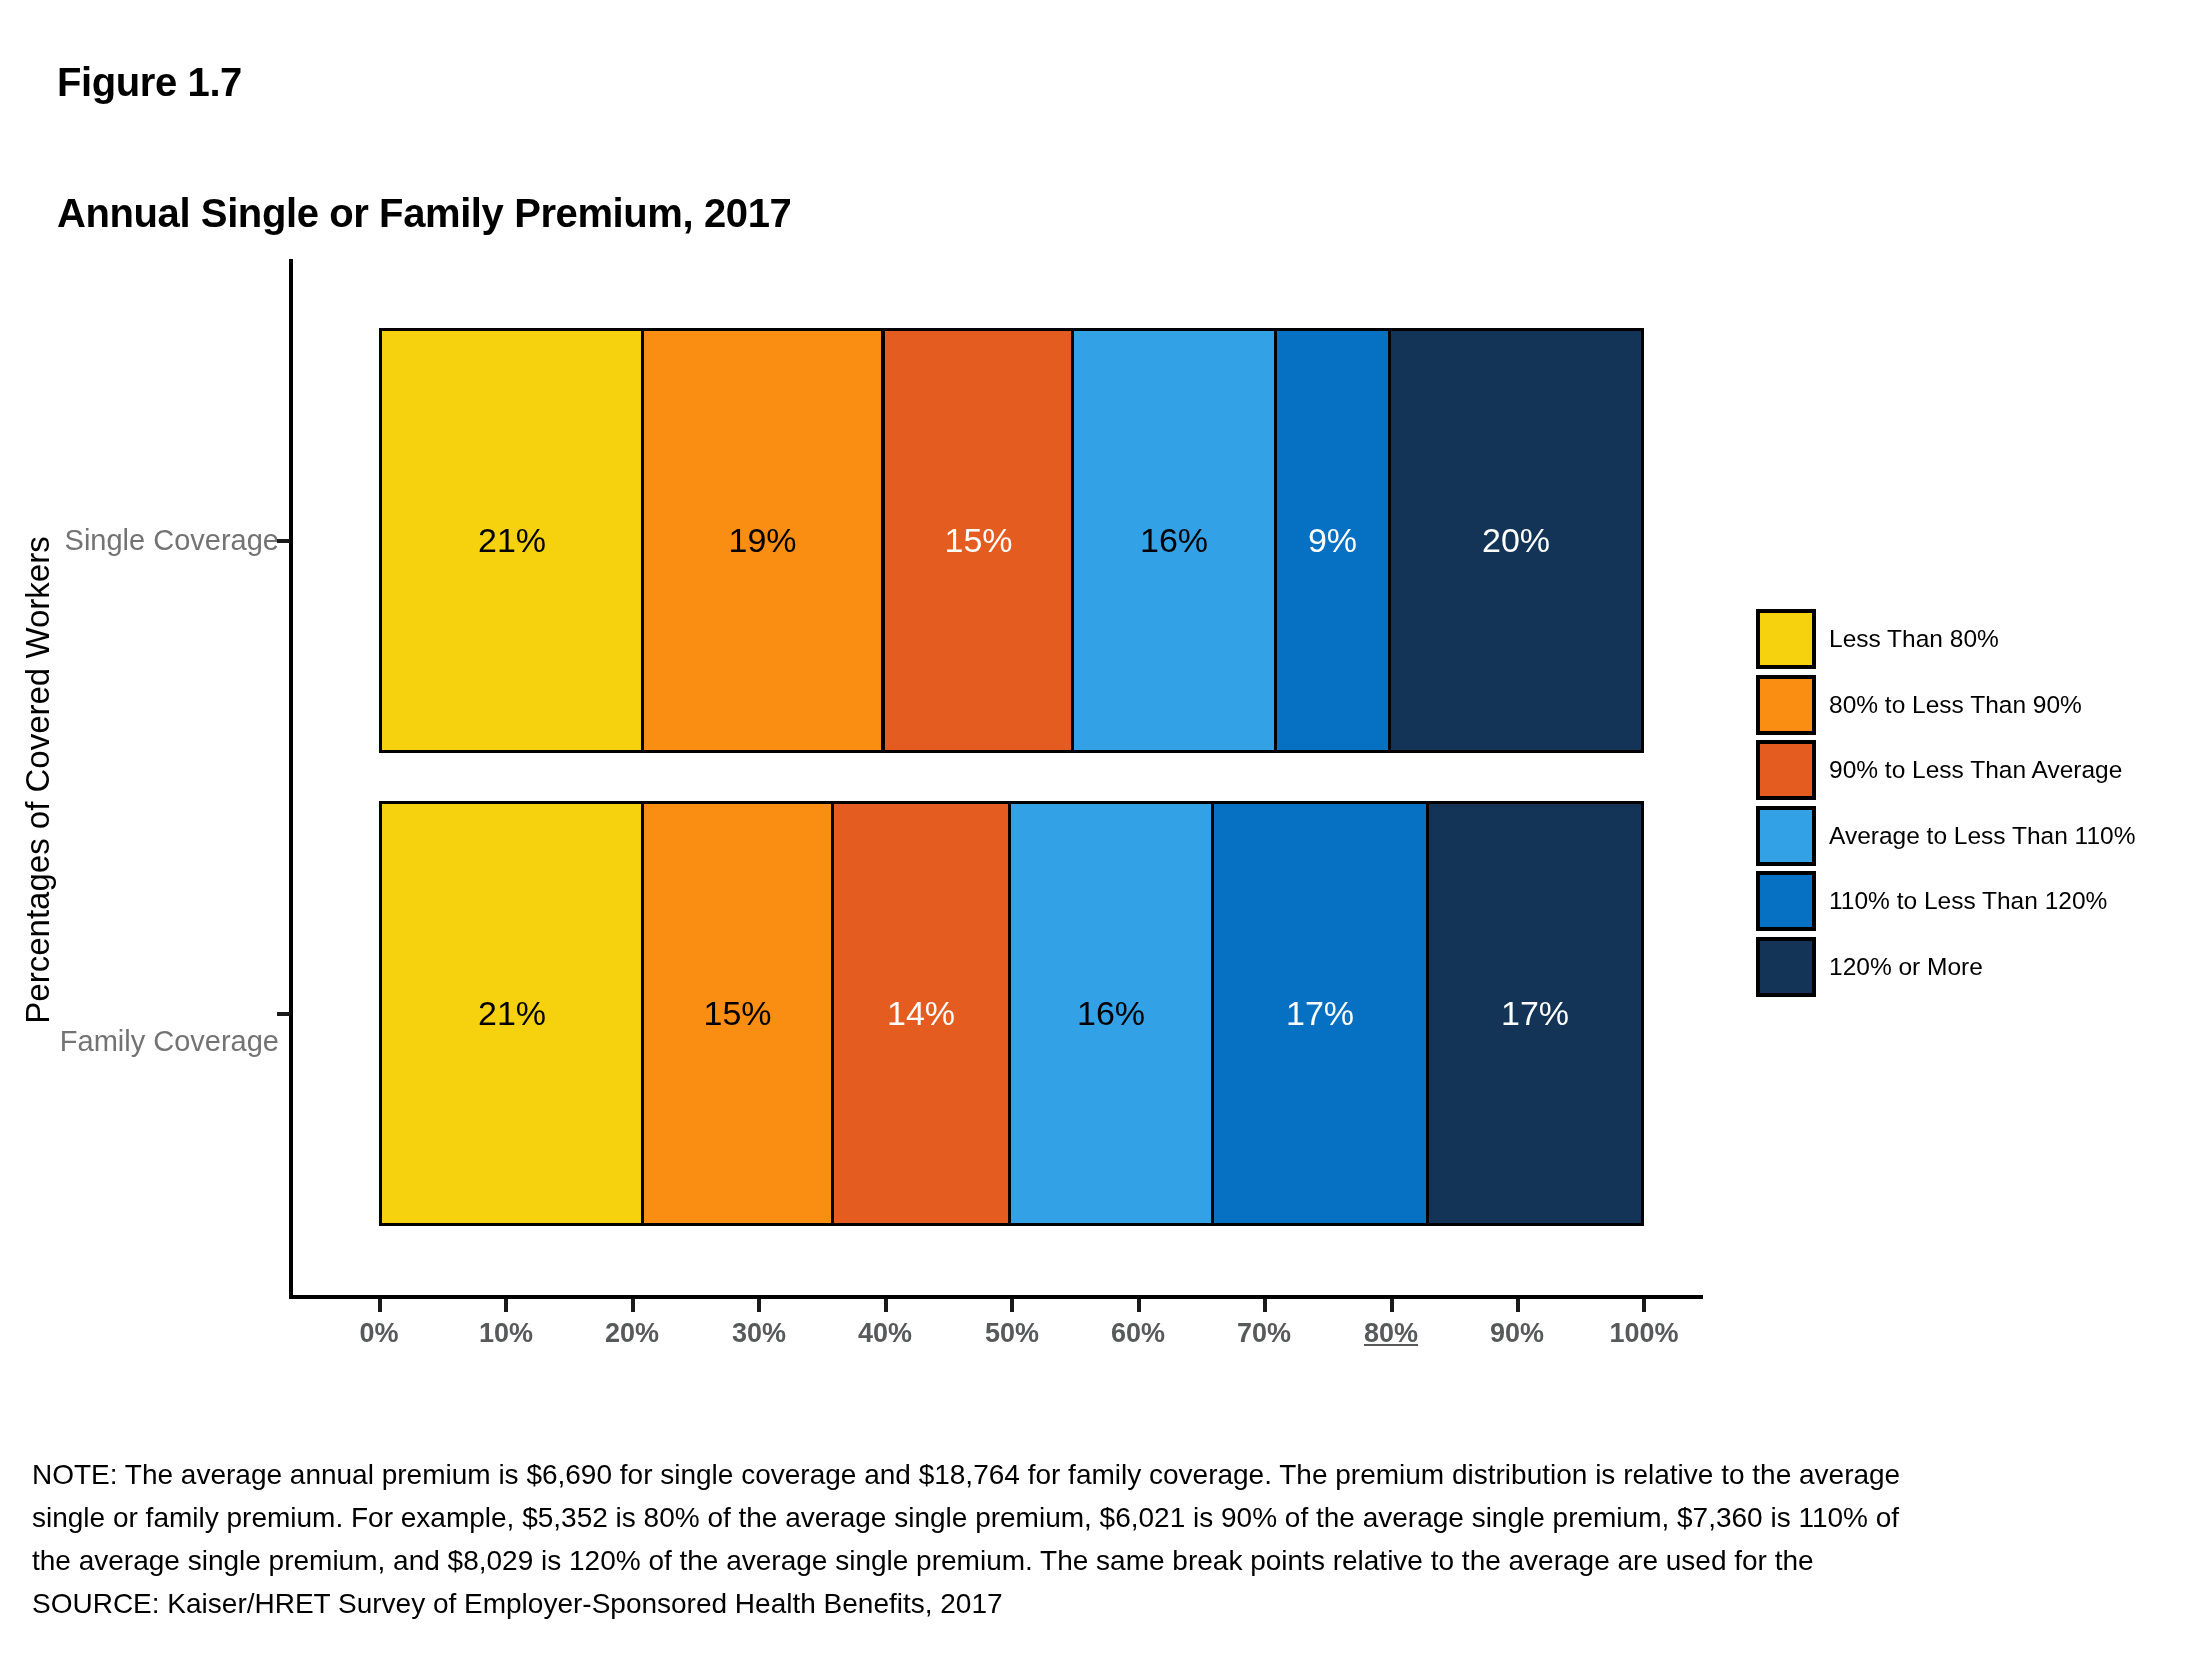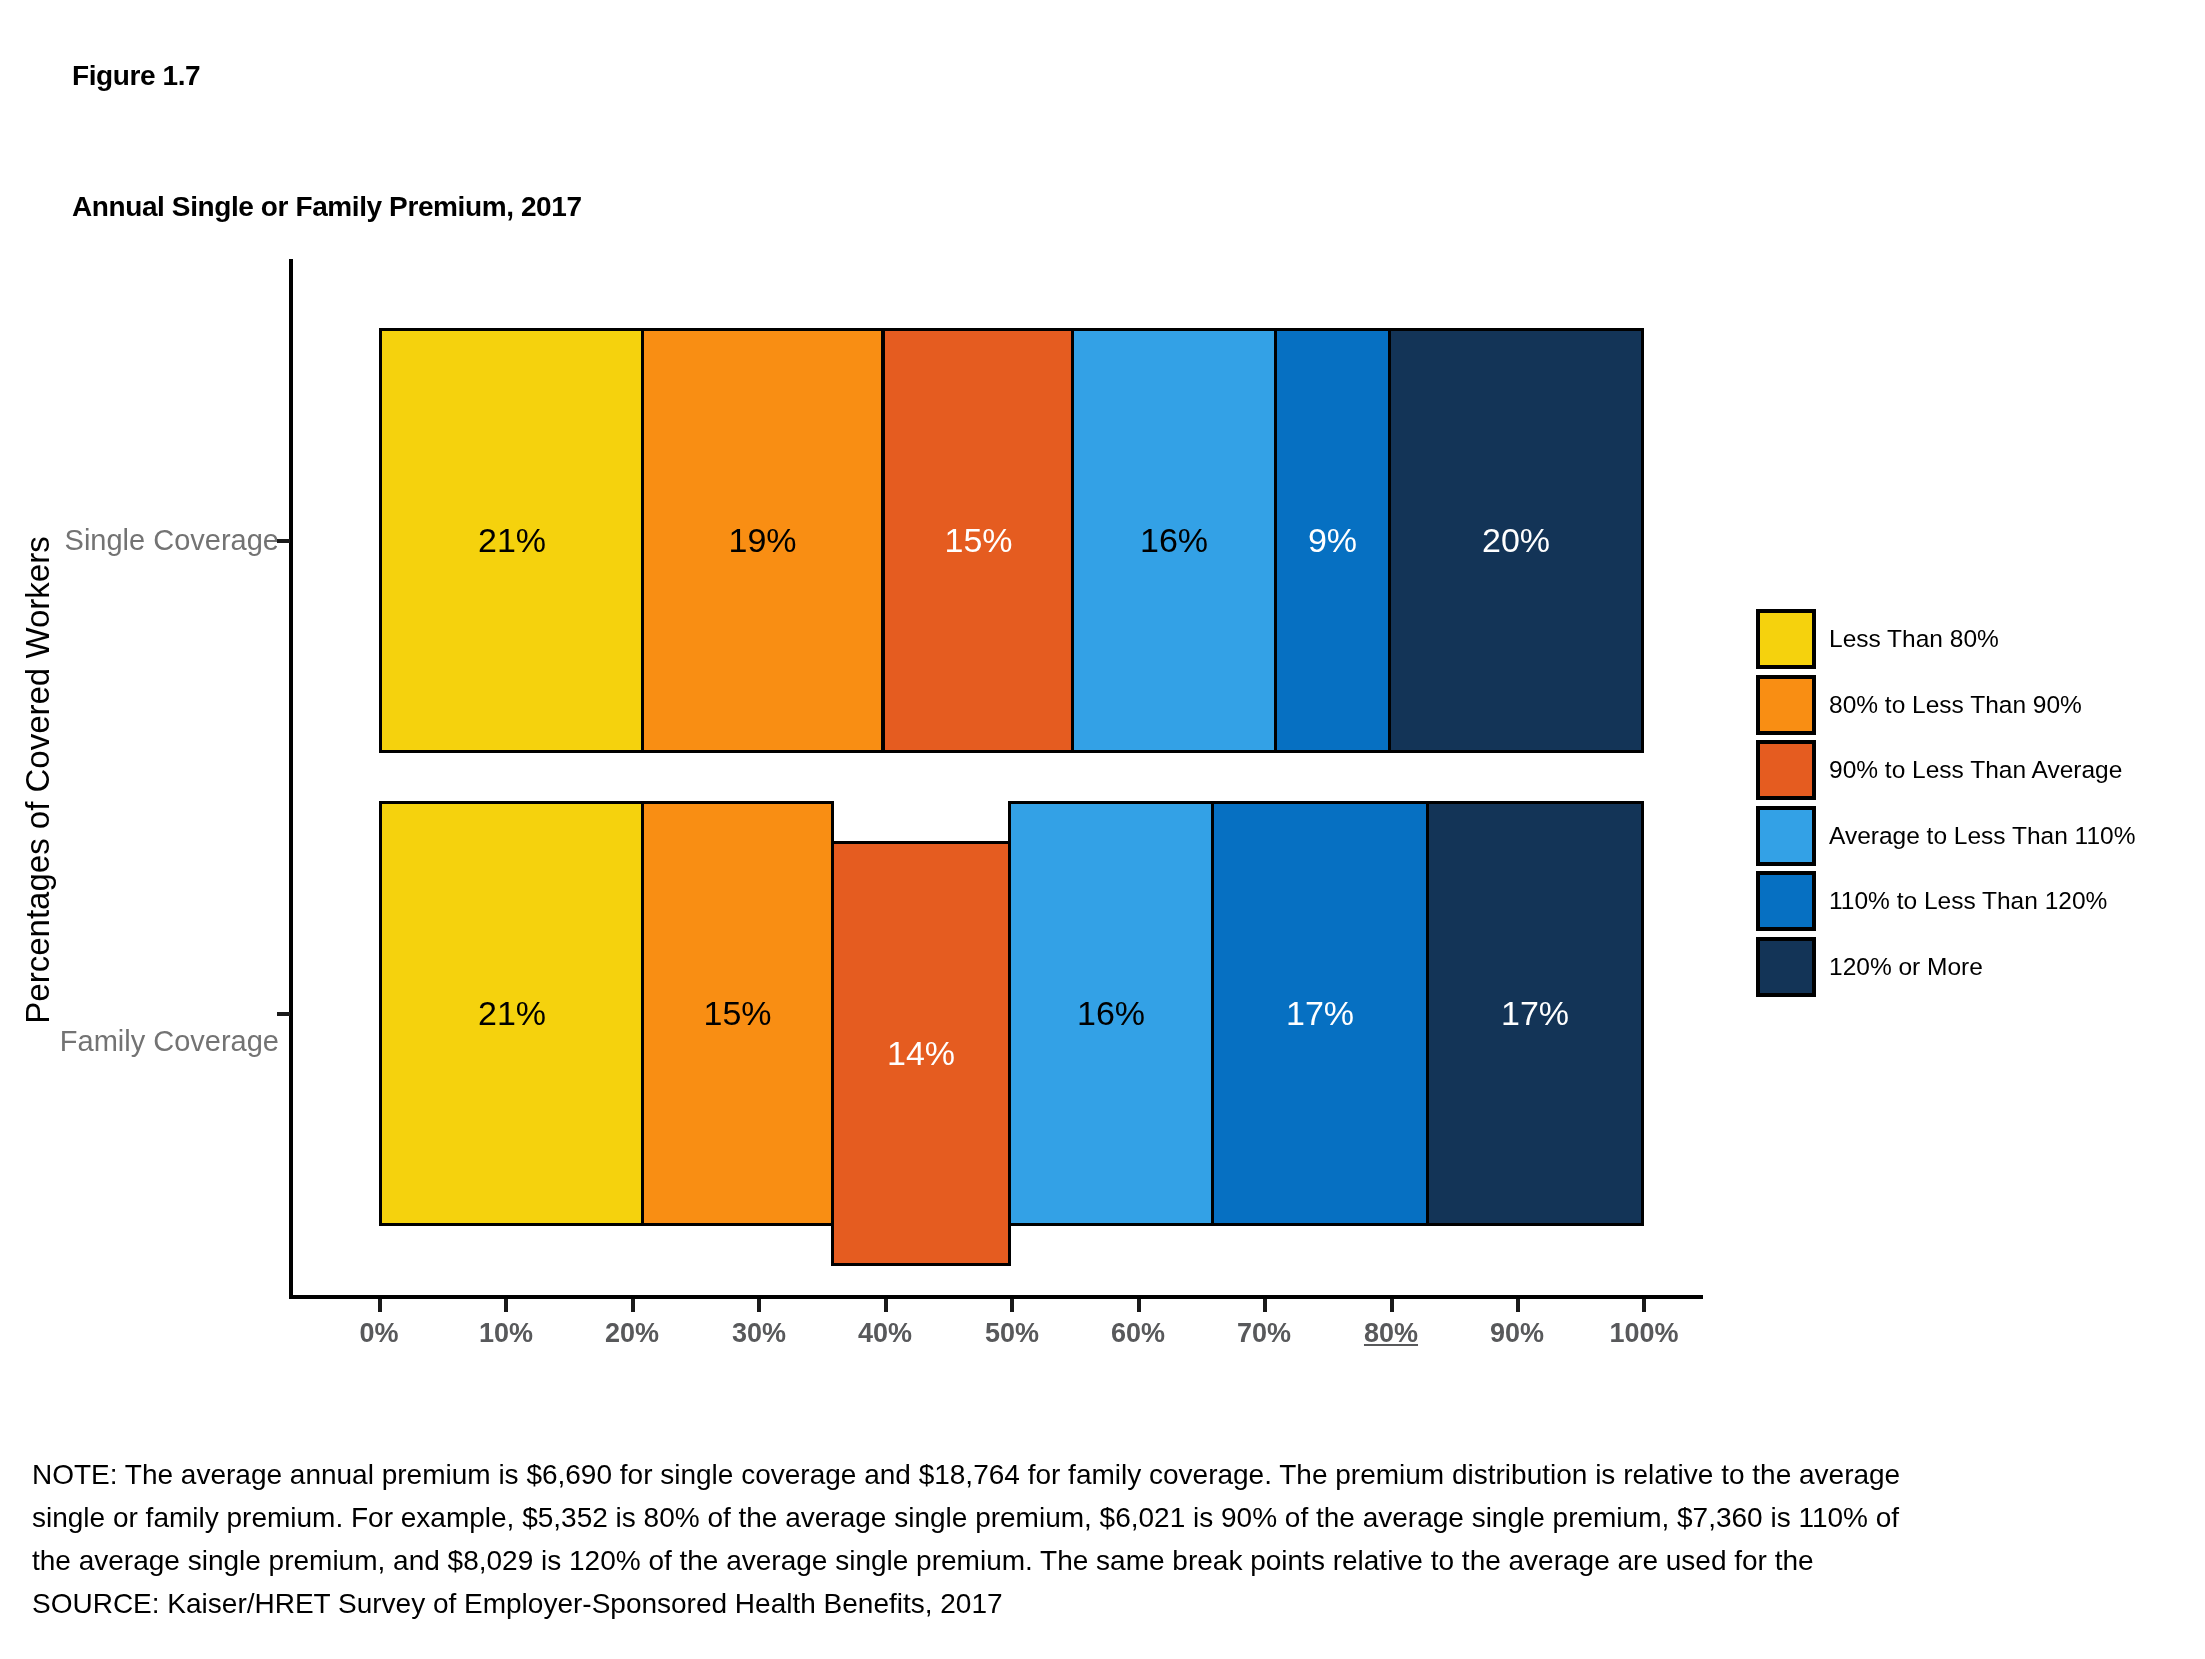--- a/index.html
+++ b/index.html
@@ -1,21 +1,21 @@
 <!DOCTYPE html>
 <html style="font-size:12.6px"><head>
 <meta charset="utf-8">
 <style>
   html,body { margin:0; padding:0; background:#ffffff; }
   #page {
     position:relative; width:2205px; height:1660px; background:#ffffff;
     font-family:"Liberation Sans", sans-serif; overflow:hidden; color:#000;
   }
   .fig-label, .fig-title {
-    position:absolute; left:72px; font-weight:bold; font-size:28px;
+    position:absolute; left:57px; font-weight:bold; font-size:40px;
     letter-spacing:-0.4px; white-space:nowrap;
   }
   .y-title {
     position:absolute; left:-215px; top:761px; width:506px; text-align:center;
     font-size:33px; transform:rotate(-90deg); white-space:nowrap; color:#000;
   }
   .axis-line { position:absolute; background:#000; }
   #y-axis-line { left:289px; top:259px; width:4px; height:1039px; }
   #x-axis-line { left:289px; top:1295px; width:1414px; height:4px; }
   .cat-label {
@@ -85,21 +85,21 @@
         <span class="seg-label" style="color: rgb(255, 255, 255);">20%</span>
       </div>
     </div>
   <div class="bar" id="bar-family" style="top:801px;">
       <div class="seg" style="left: 0px; width: 266px; background: rgb(245, 210, 13);">
         <span class="seg-label" style="color: rgb(0, 0, 0);">21%</span>
       </div>
       <div class="seg" style="left: 262px; width: 193px; background: rgb(249, 142, 19);">
         <span class="seg-label" style="color: rgb(0, 0, 0);">15%</span>
       </div>
-      <div class="seg" style="left: 452px; width: 180px; background: rgb(229, 92, 32); margin-top: 40px;">
+      <div class="seg" style="left: 452px; width: 180px; background: rgb(229, 92, 32);">
         <span class="seg-label" style="color: rgb(255, 255, 255);">14%</span>
       </div>
       <div class="seg" style="left: 629px; width: 206px; background: rgb(51, 161, 230);">
         <span class="seg-label" style="color: rgb(0, 0, 0);">16%</span>
       </div>
       <div class="seg" style="left: 832px; width: 218px; background: rgb(6, 112, 194);">
         <span class="seg-label" style="color: rgb(255, 255, 255);">17%</span>
       </div>
       <div class="seg" style="left: 1047px; width: 218px; background: rgb(19, 52, 87);">
         <span class="seg-label" style="color: rgb(255, 255, 255);">17%</span>

